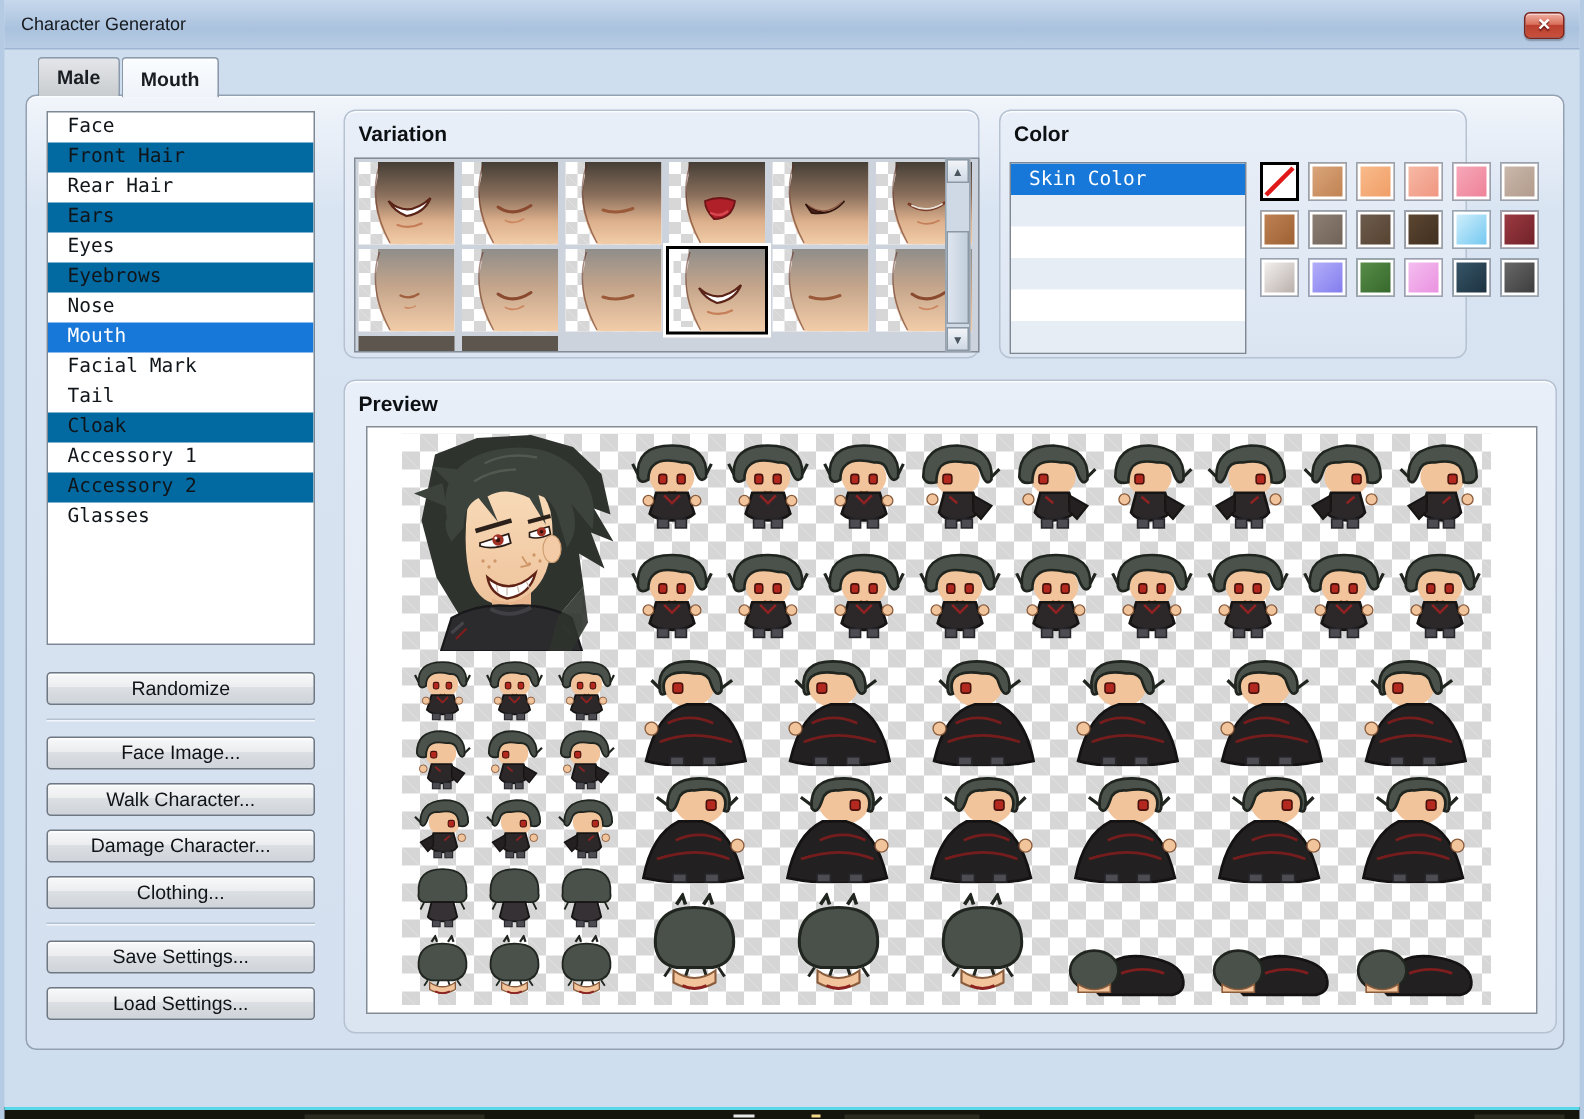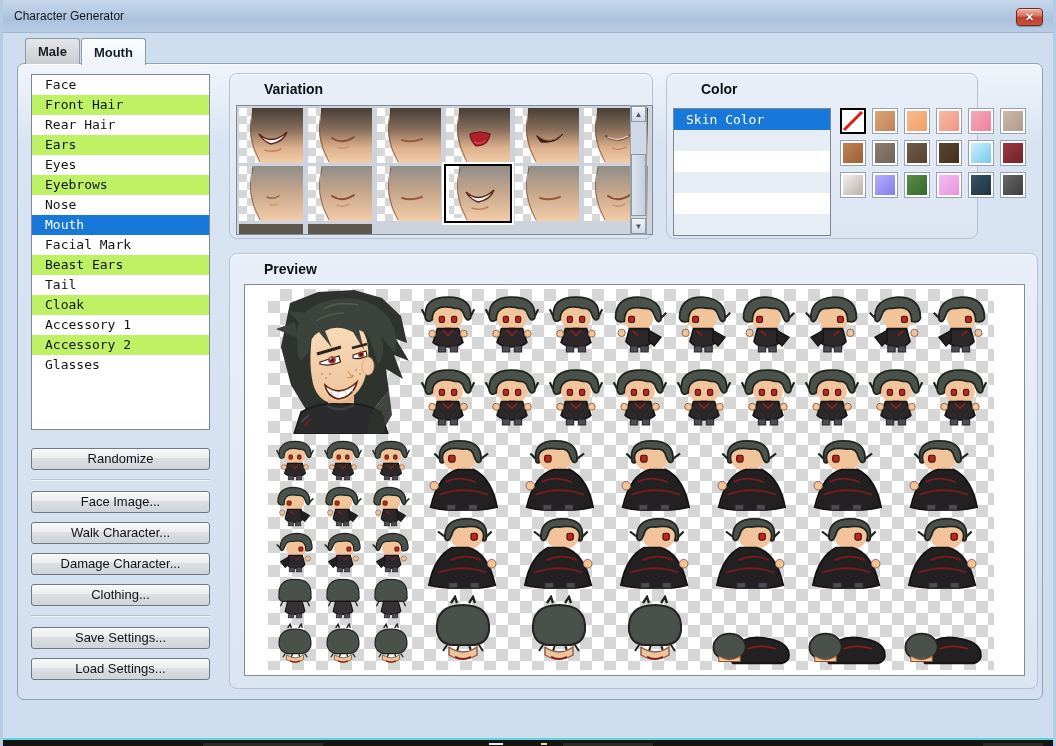--- a/index.html
+++ b/index.html
@@ -25,34 +25,34 @@
   .tab.active { background:linear-gradient(#fbfdff,#eef3fa); height:27px; position:relative; z-index:4; }
 
   .tabpage { position:absolute; left:14px; top:63px; width:1026px; height:637px;
     background:linear-gradient(#f1f5fb,#d9e4f2 12%,#d4e0ef); border:1px solid #94a1b2; border-radius:7px;
     box-shadow:inset 0 1px 0 rgba(255,255,255,.7); z-index:2; }
 
   
   .listbox { position:absolute; left:13px; top:10px; width:179px; height:356px; background:#fff;
     border:1px solid #7e8894; overflow:hidden; font-family:"DejaVu Sans Mono", monospace; font-size:13px; }
   .cat-item { height:20px; line-height:20px; padding-left:13px; color:#10151a; white-space:nowrap; cursor:pointer; }
-  .cat-item.striped { background:#bef264; }
+  .cat-item.striped { background:#0369a1; }
   .cat-item.selected { background:#1778d9; color:#fff; }
 
   .btncol { position:absolute; left:13px; top:384px; width:179px; }
   .ui-btn { display:block; width:179px; height:22px; margin-bottom:9px; font-size:13px; color:#101418;
     border:1px solid #6f7882; border-radius:3px;
     background:linear-gradient(#f7f8f9,#ebedef 45%,#dcdfe3 46%,#cfd4da);
     box-shadow:inset 0 1px 0 #fff; text-align:center; line-height:20px; cursor:pointer; }
   .sep { height:1px; background:#b4c1d1; box-shadow:0 1px 0 #f2f6fb; margin:3px 0 11px 0; }
 
   
   .group { position:absolute; border:1px solid #b6c2d2; border-radius:8px;
     background:linear-gradient(#e9eff8,#dbe5f2); box-shadow:inset 0 1px 0 rgba(255,255,255,.8); }
-  .group .glabel { position:absolute; left:9px; top:7px; font-size:14px; font-weight:bold; color:#0d1013;margin-left:25px; }
+  .group .glabel { position:absolute; left:9px; top:7px; font-size:14px; font-weight:bold; color:#0d1013; }
   #g-variation { left:211px; top:9px; width:424px; height:166px; }
   #g-color     { left:648px; top:9px; width:312px; height:166px; }
   #g-preview   { left:211px; top:189px; width:809px; height:436px; }
 
   
   .varbox { position:absolute; left:6px; top:31px; width:417px; height:130px; background:#ccd3dd;
     border:1px solid #828b96; overflow:hidden; }
   .vtile { position:absolute; width:64px; height:55px; cursor:pointer;
     background-color:#fff;
     background-image:linear-gradient(45deg,#d7d7d7 25%,transparent 25%,transparent 75%,#d7d7d7 75%),
@@ -241,21 +241,20 @@
     <div class="listbox" id="catlist">
         <div class="cat-item">Face</div>
         <div class="cat-item striped">Front Hair</div>
         <div class="cat-item">Rear Hair</div>
         <div class="cat-item striped">Ears</div>
         <div class="cat-item">Eyes</div>
         <div class="cat-item striped">Eyebrows</div>
         <div class="cat-item">Nose</div>
         <div class="cat-item striped selected">Mouth</div>
         <div class="cat-item">Facial Mark</div>
-        <div class="cat-item striped">Beast Ears</div>
         <div class="cat-item">Tail</div>
         <div class="cat-item striped">Cloak</div>
         <div class="cat-item">Accessory 1</div>
         <div class="cat-item striped">Accessory 2</div>
         <div class="cat-item">Glasses</div>
       </div>
     <div class="btncol" id="btncol">
         <button class="ui-btn">Randomize</button>
         <div class="sep"></div>
         <button class="ui-btn">Face Image...</button>

